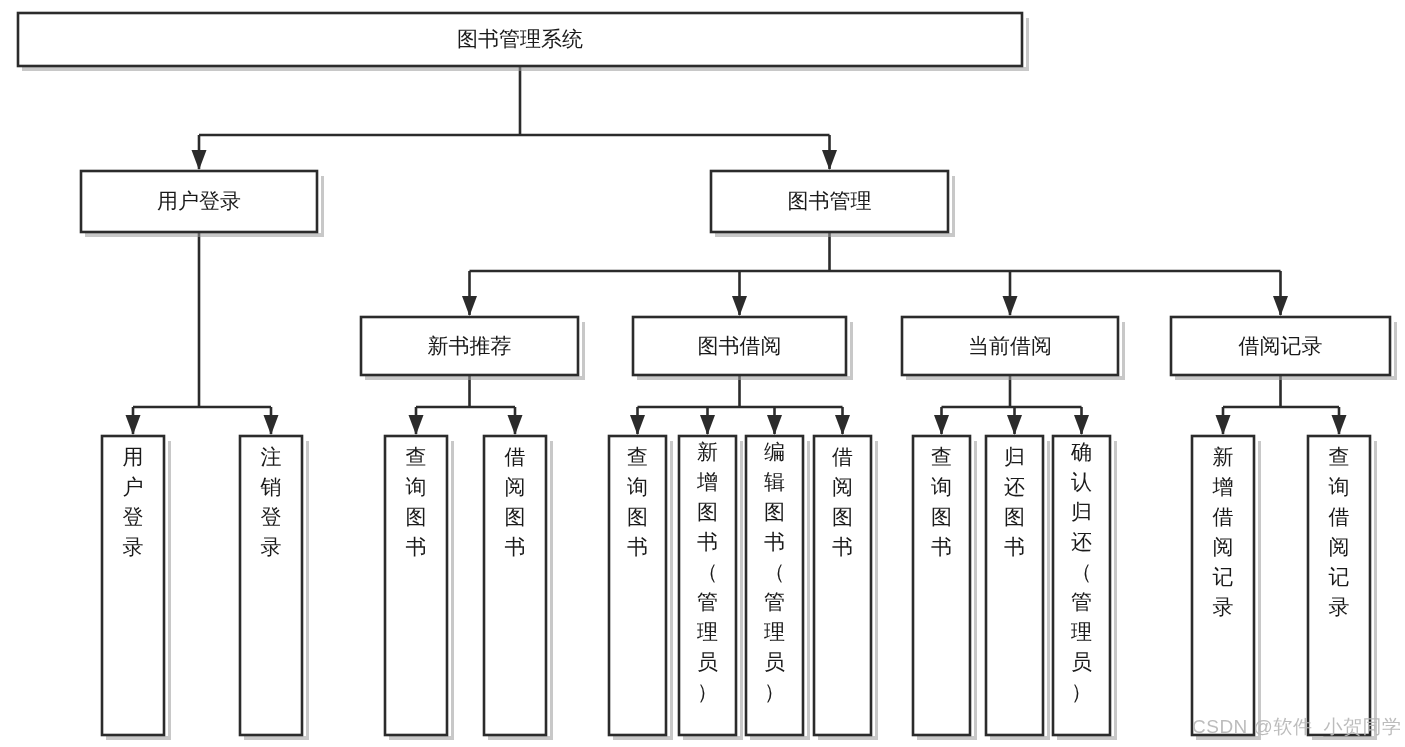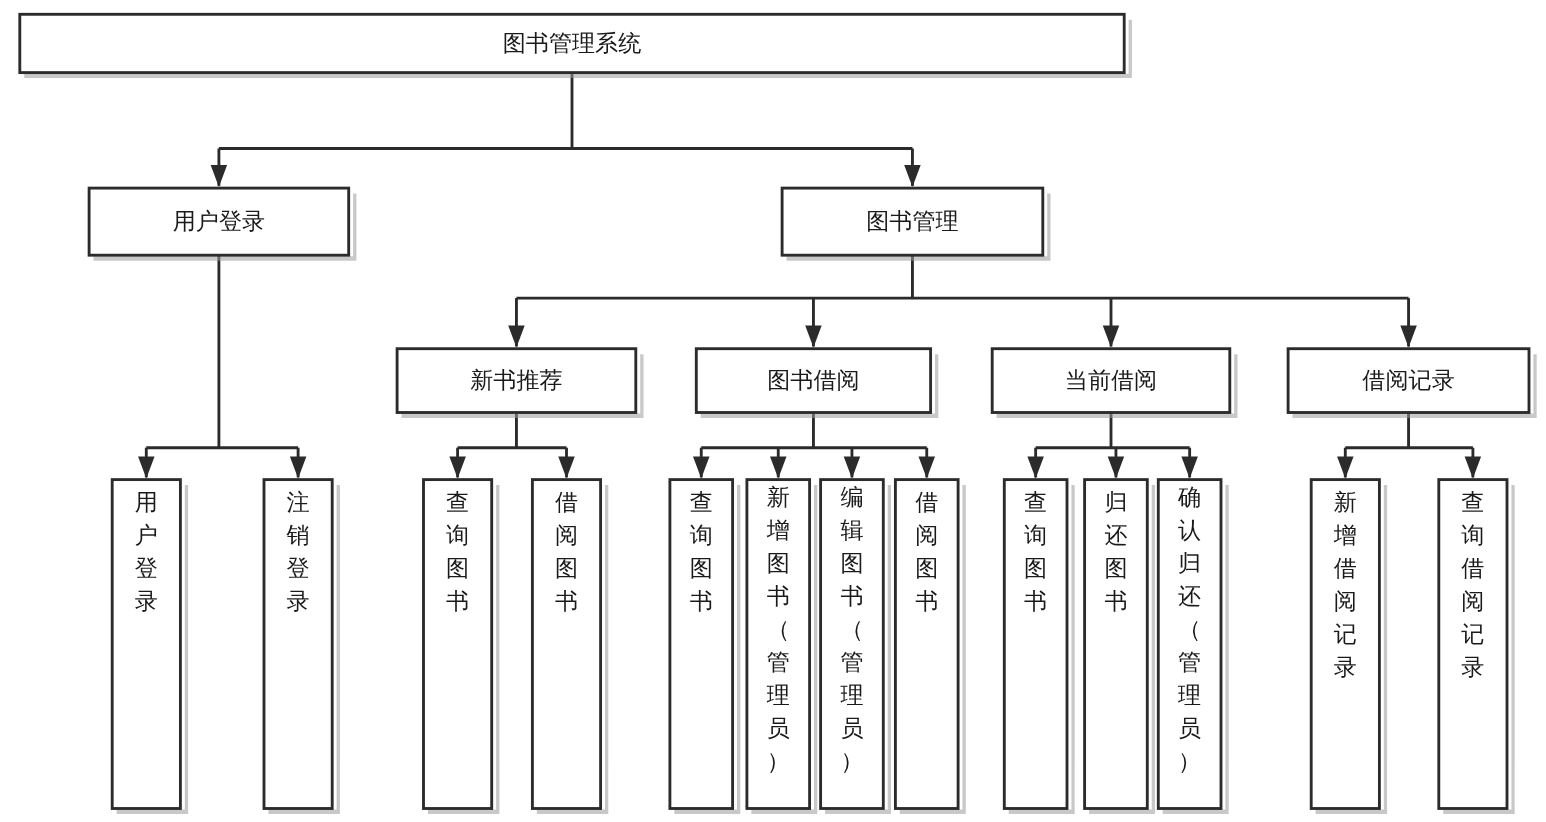--- a/index.html
+++ b/index.html
@@ -226,13 +226,14 @@
           <rect x="1192" y="436" width="62" height="299" class="node-rect"></rect>
           <text x="1223" y="464" class="node-label-v"><tspan x="1223" dy="0">新</tspan><tspan x="1223" dy="30">增</tspan><tspan x="1223" dy="30">借</tspan><tspan x="1223" dy="30">阅</tspan><tspan x="1223" dy="30">记</tspan><tspan x="1223" dy="30">录</tspan></text>
         </g>
         <g>
           <path d="M1312,736 h62 v-295 h3 v299 h-65 Z" class="node-shadow"></path>
           <rect x="1308" y="436" width="62" height="299" class="node-rect"></rect>
           <text x="1339" y="464" class="node-label-v"><tspan x="1339" dy="0">查</tspan><tspan x="1339" dy="30">询</tspan><tspan x="1339" dy="30">借</tspan><tspan x="1339" dy="30">阅</tspan><tspan x="1339" dy="30">记</tspan><tspan x="1339" dy="30">录</tspan></text>
         </g>
       </g>
   </svg>
+  <div class="watermark">CSDN @软件_小贺同学</div>
 </div>
 
 </body></html>

